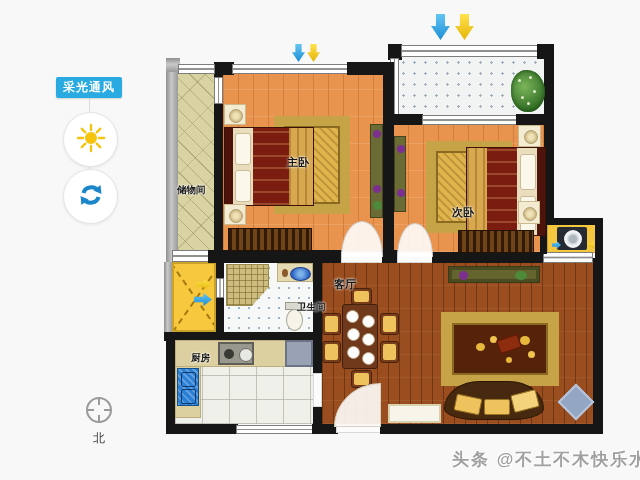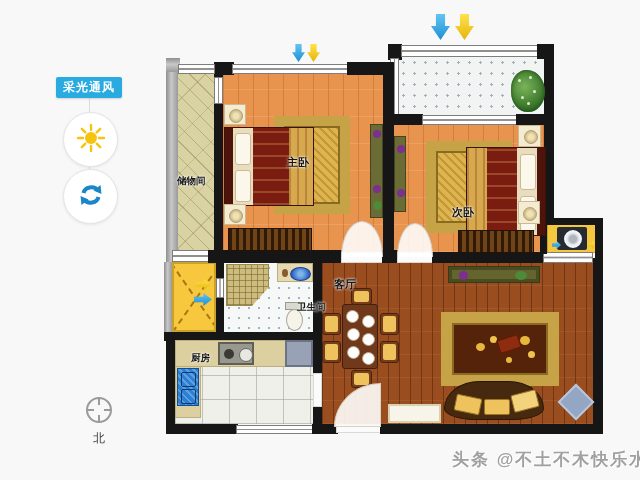--- a/index.html
+++ b/index.html
@@ -297,21 +297,21 @@
       <span class="cushion" style="left:67px;top:10px;width:24px;height:16px;transform:rotate(-14deg);background:#f3d47c;"></span>
     </div>
     <div class="abs diamond" style="left:563px;top:389px;width:26px;height:26px;"></div>
     <div class="abs doormat" style="left:388px;top:404px;width:53px;height:19px;"></div>
   </div>
 
   <div class="abs door-arc" style="left:341px;top:221px;width:42px;height:36px;"></div>
   <div class="abs door-arc" style="left:397px;top:223px;width:36px;height:34px;"></div>
   <div class="abs entry-arc" style="left:334px;top:383px;width:47px;height:44px;"></div>
 
-  <span class="rlabel small" style="left:177px;top:176px;">储物间</span>
+  <span class="rlabel small" style="left:177px;top:185px;">储物间</span>
   <span class="rlabel" style="left:287px;top:157px;">主卧</span>
   <span class="rlabel" style="left:452px;top:207px;">次卧</span>
   <span class="rlabel small" style="left:254px;top:302px;margin-left:43px;">卫生间</span>
   <span class="rlabel small" style="left:191px;top:353px;">厨房</span>
   <span class="rlabel" style="left:334px;top:279px;">客厅</span>
 
   <div class="abs" style="left:83px;top:394px;width:32px;height:46px;">
     <span>
       <svg width="32" height="32" viewBox="0 0 32 32">
         <circle cx="16" cy="16" r="12" fill="none" stroke="#9a9a9a" stroke-width="2"></circle>

